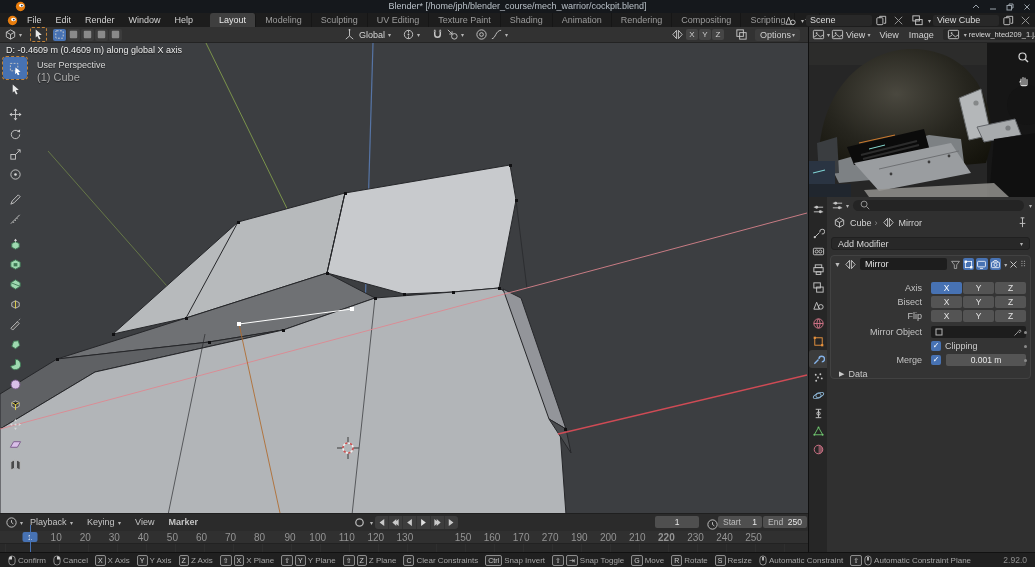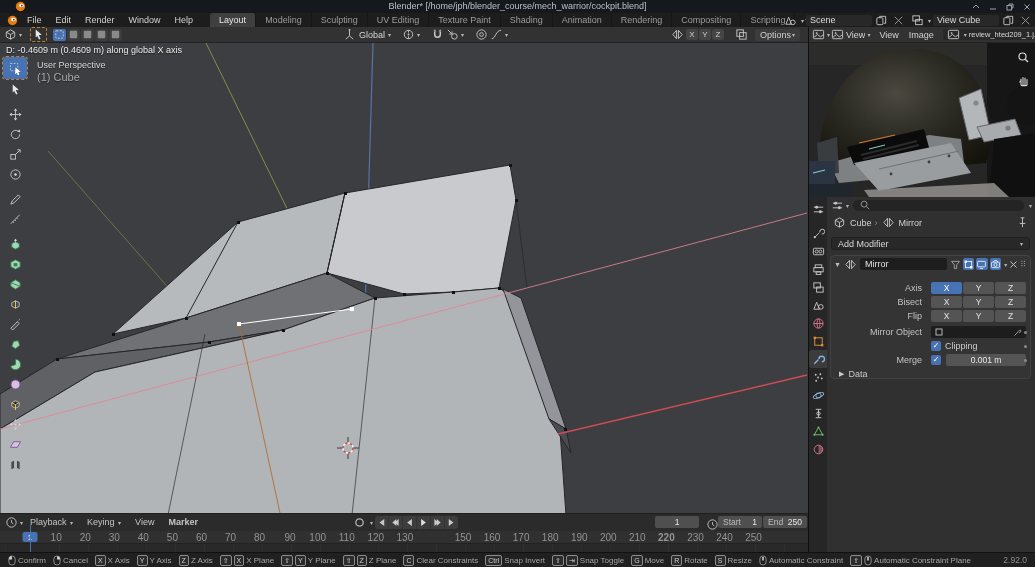--- a/index.html
+++ b/index.html
@@ -586,21 +586,21 @@
             <span class="tick" style="left: 259.574px;">80</span>
             <span class="tick" style="left: 290px; text-align: right;">90</span>
             <span class="tick" style="left: 317.694px;">100</span>
             <span class="tick" style="left: 346.754px;">110</span>
             <span class="tick" style="left: 375.814px;">120</span>
             <span class="tick" style="left: 404.874px;">130</span>
             <span class="tick" style="left: 433.934px; margin-top: 10px;">140</span>
             <span class="tick" style="left: 462.994px;">150</span>
             <span class="tick" style="left: 492.054px;">160</span>
             <span class="tick" style="left: 521.114px;">170</span>
-            <span class="tick" style="left: 550.174px;">180</span>
+            <span class="tick" style="left: 550.174px;">270</span>
             <span class="tick" style="left: 579.234px;">190</span>
             <span class="tick" style="left: 608.294px;">200</span>
             <span class="tick" style="left: 637.354px;">210</span>
             <span class="tick" style="left: 666.414px; font-weight: bold;">220</span>
             <span class="tick" style="left: 695.474px;">230</span>
             <span class="tick" style="left: 724.534px;">240</span>
             <span class="tick" style="left: 753.594px;">250</span>
           </div>
         <div class="track"></div>
         <div class="playhead" id="playhead" style="left: 30px; top: 18px;">1</div>

